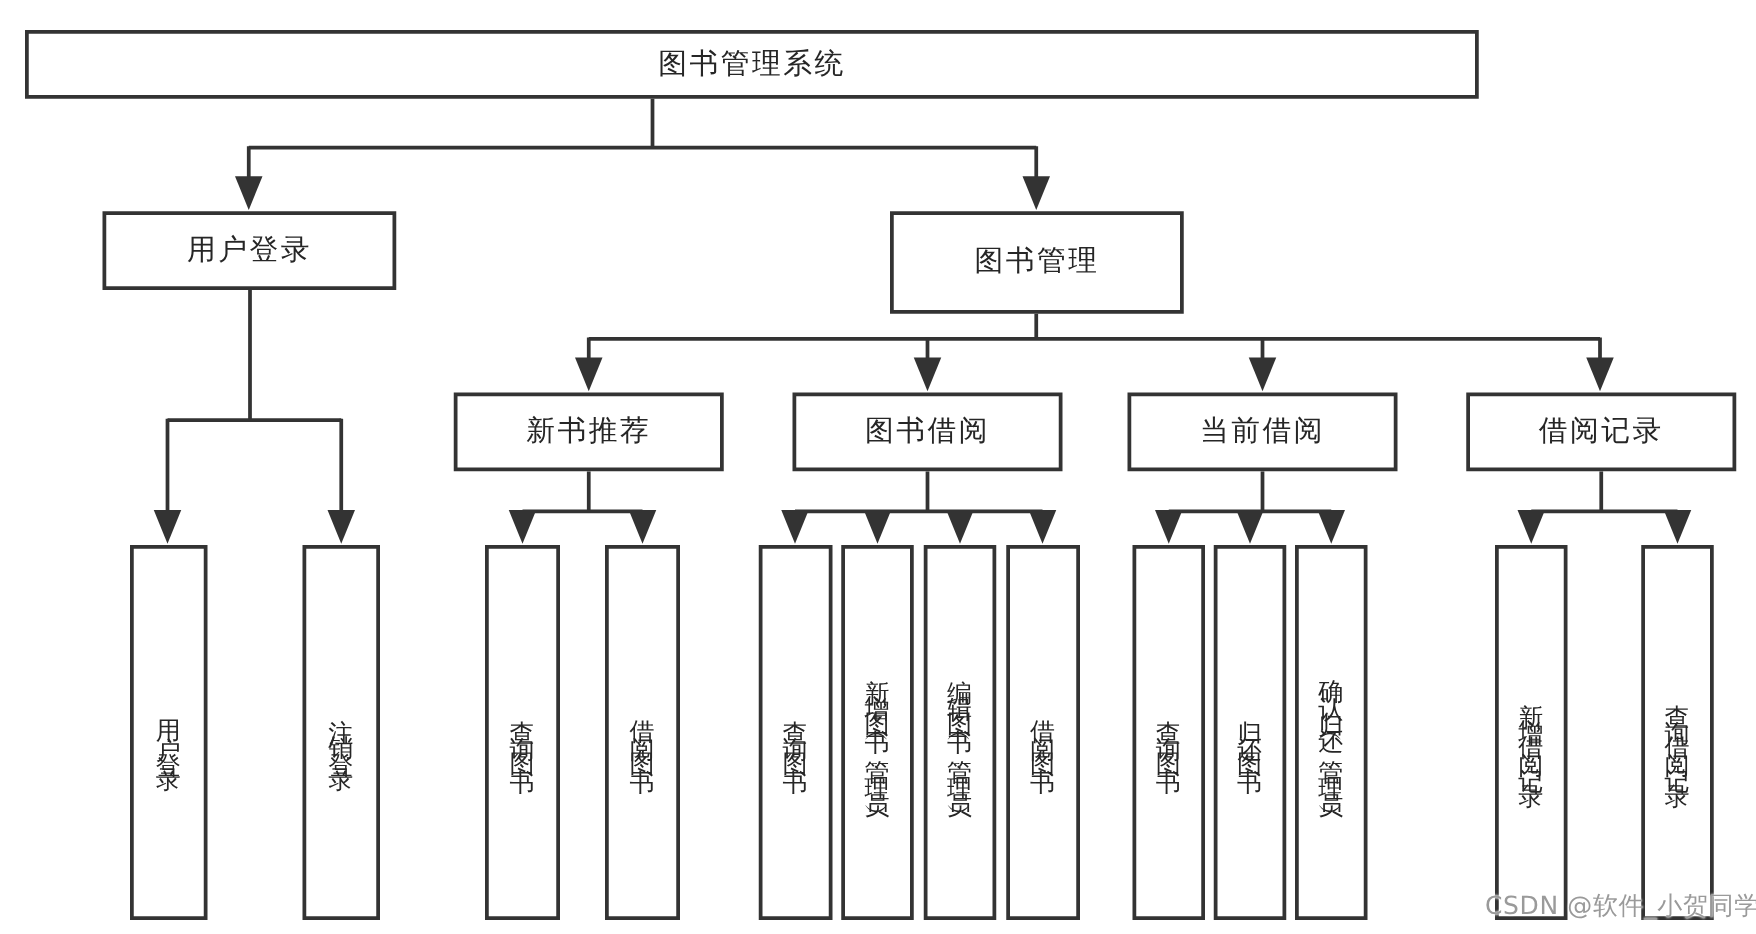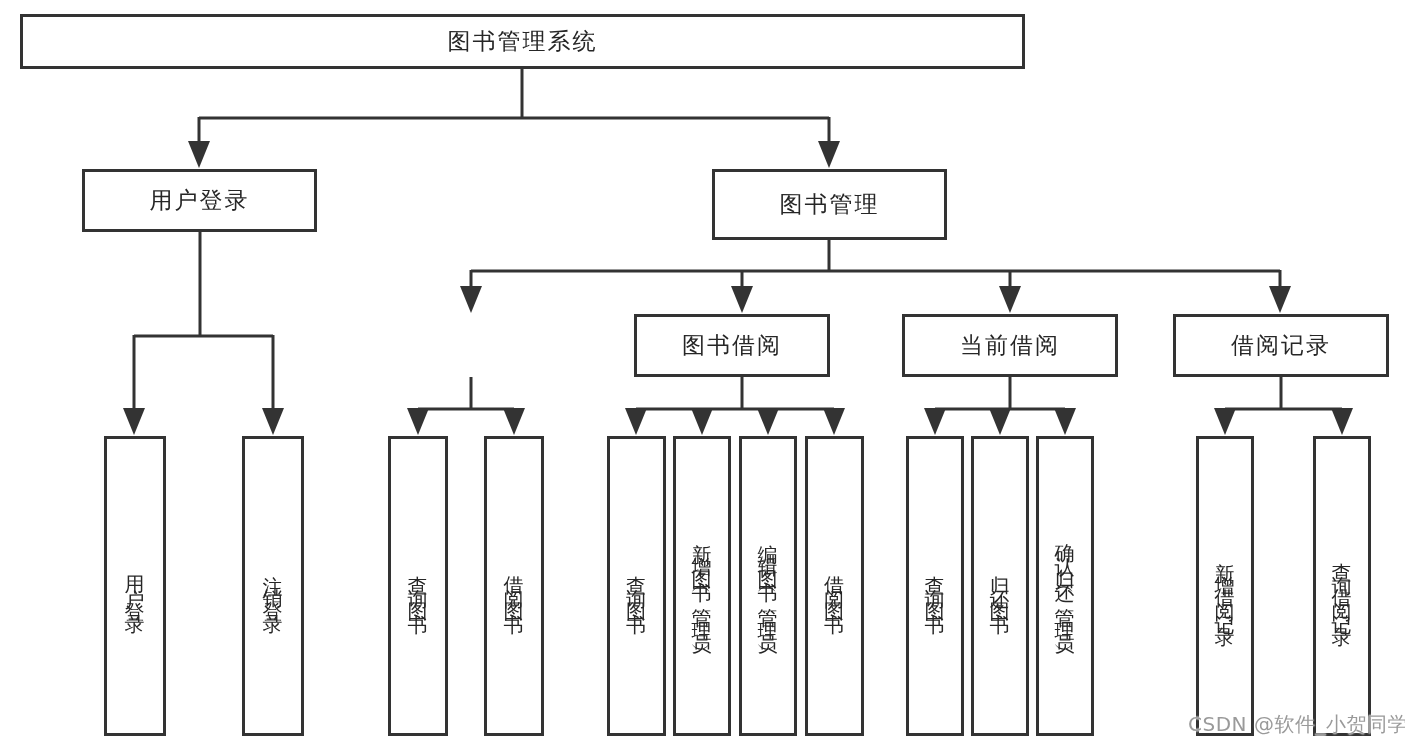--- a/index.html
+++ b/index.html
@@ -72,32 +72,35 @@
       <polygon points="691,408 713,408 702,435" fill="#333333"></polygon>
       <polygon points="757,408 779,408 768,435" fill="#333333"></polygon>
       <polygon points="823,408 845,408 834,435" fill="#333333"></polygon>
       <polygon points="924,408 946,408 935,435" fill="#333333"></polygon>
       <polygon points="989,408 1011,408 1000,435" fill="#333333"></polygon>
       <polygon points="1054,408 1076,408 1065,435" fill="#333333"></polygon>
       <polygon points="1214,408 1236,408 1225,435" fill="#333333"></polygon>
       <polygon points="1331,408 1353,408 1342,435" fill="#333333"></polygon>
     </svg>
 
-  <div class="box h" style="left:20px;top:14px;width:1005px;height:55px">
+  <div class="box h" style="left:20px;top:24px;width:1163px;height:55px">
     <span class="lbl">图书管理系统</span>
   </div>
 
   <div class="box h" style="left:82px;top:169px;width:235px;height:63px">
     <span class="lbl">用户登录</span>
   </div>
-  <div class="box h" style="left:712px;top:169px;width:235px;height:71px">
+  <div class="box h" style="left:712px;top:169px;width:235px;height:82px">
     <span class="lbl">图书管理</span>
   </div>
 
-  <div class="box h" style="left:634px;top:314px;width:196px;height:63px">
+  <div class="box h" style="left:363px;top:314px;width:216px;height:63px">
+    <span class="lbl">新书推荐</span>
+  </div>
+  <div class="box h" style="left:634px;top:314px;width:216px;height:63px">
     <span class="lbl">图书借阅</span>
   </div>
   <div class="box h" style="left:1173px;top:314px;width:216px;height:63px">
     <span class="lbl">借阅记录</span>
   </div>
   <div class="box h" style="left:902px;top:314px;width:216px;height:63px">
     <span class="lbl">当前借阅</span>
   </div>
 
   <div class="box v" style="left:104px;top:436px;width:62px;height:300px">

